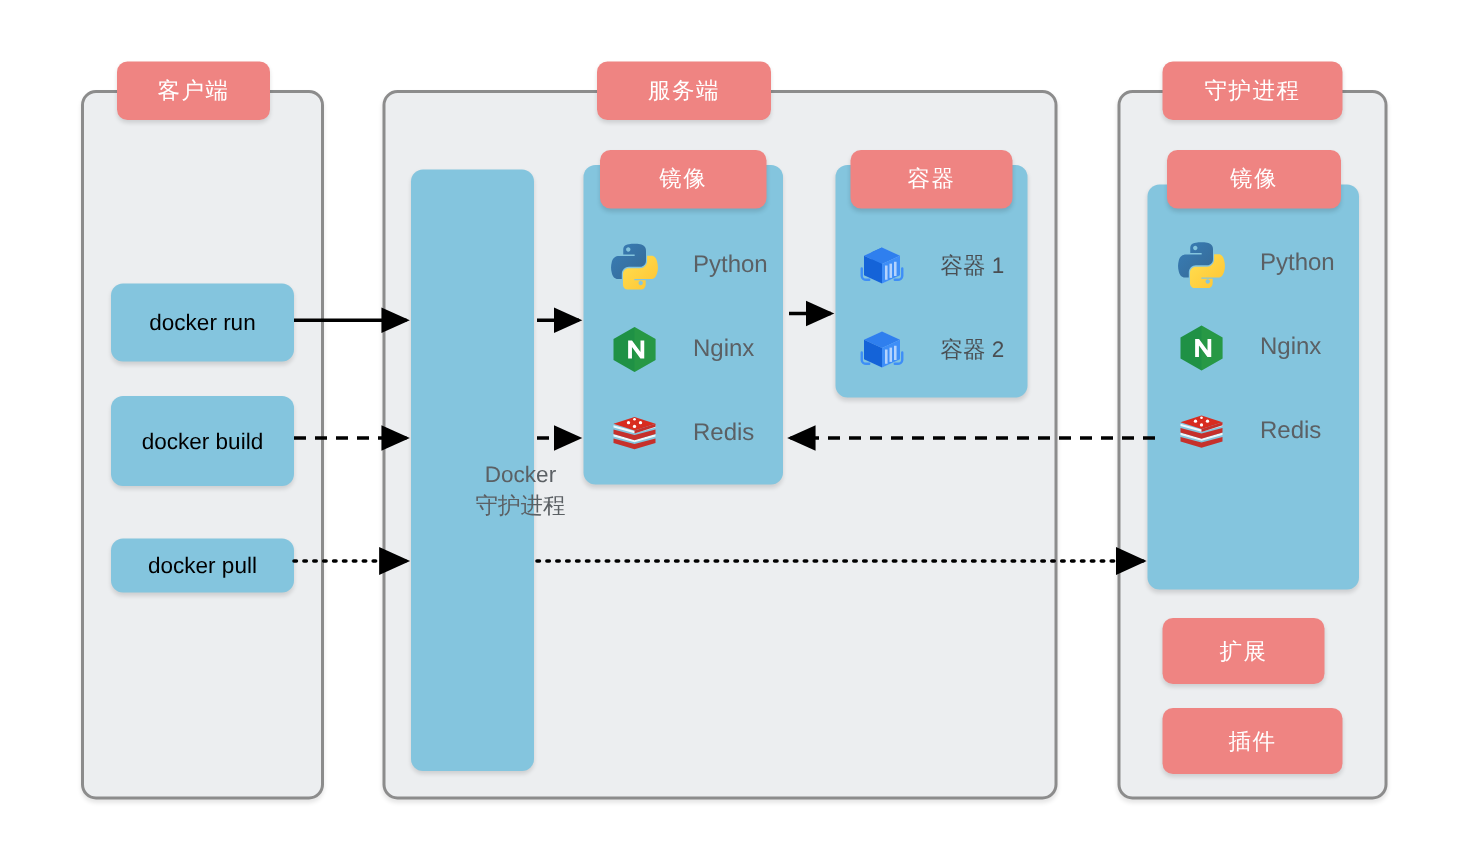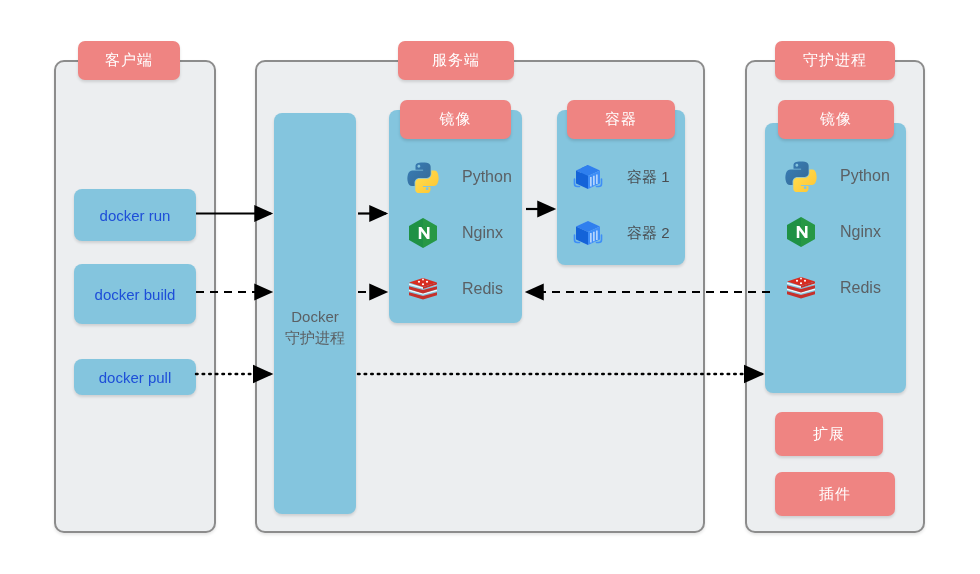--- a/index.html
+++ b/index.html
@@ -58,21 +58,21 @@
     z-index: 2;
   }
   .cmdbox {
     position: absolute;
     background: #84c5de;
     border-radius: 8px;
     box-sizing: border-box;
     display: flex;
     align-items: center;
     justify-content: center;
-    color: #1d4ed8;
+    color: #000000;
     font-size: 15px;
     box-shadow: 0 2px 3px rgba(0,0,0,0.13);
     z-index: 3;
   }
 
   
   .daemon-label {
     position: absolute;
     width: 100%;
     text-align: center;
@@ -145,21 +145,21 @@
     <span>docker pull</span>
   </div>
 
   <div class="panel" style="left:255px; top:60px; width:450px; height:473px;"></div>
 
   <div class="badge" style="left:398px; top:41px; width:116px; height:39px;">
     <span>服务端</span>
   </div>
 
   <div class="bluebox" style="left:274px; top:113px; width:82px; height:401px;">
-    <div class="daemon-label" style="top:193px;">
+    <div class="daemon-label" style="top:193px;padding-left:32px;">
       <div>Docker</div>
       <div>守护进程</div>
     </div>
   </div>
 
   <div class="bluebox" style="left:389px; top:110px; width:133px; height:213px;"></div>
 
   <div class="badge" style="left:400px; top:100px; width:111px; height:39px;">
     <span>镜像</span>
   </div>

